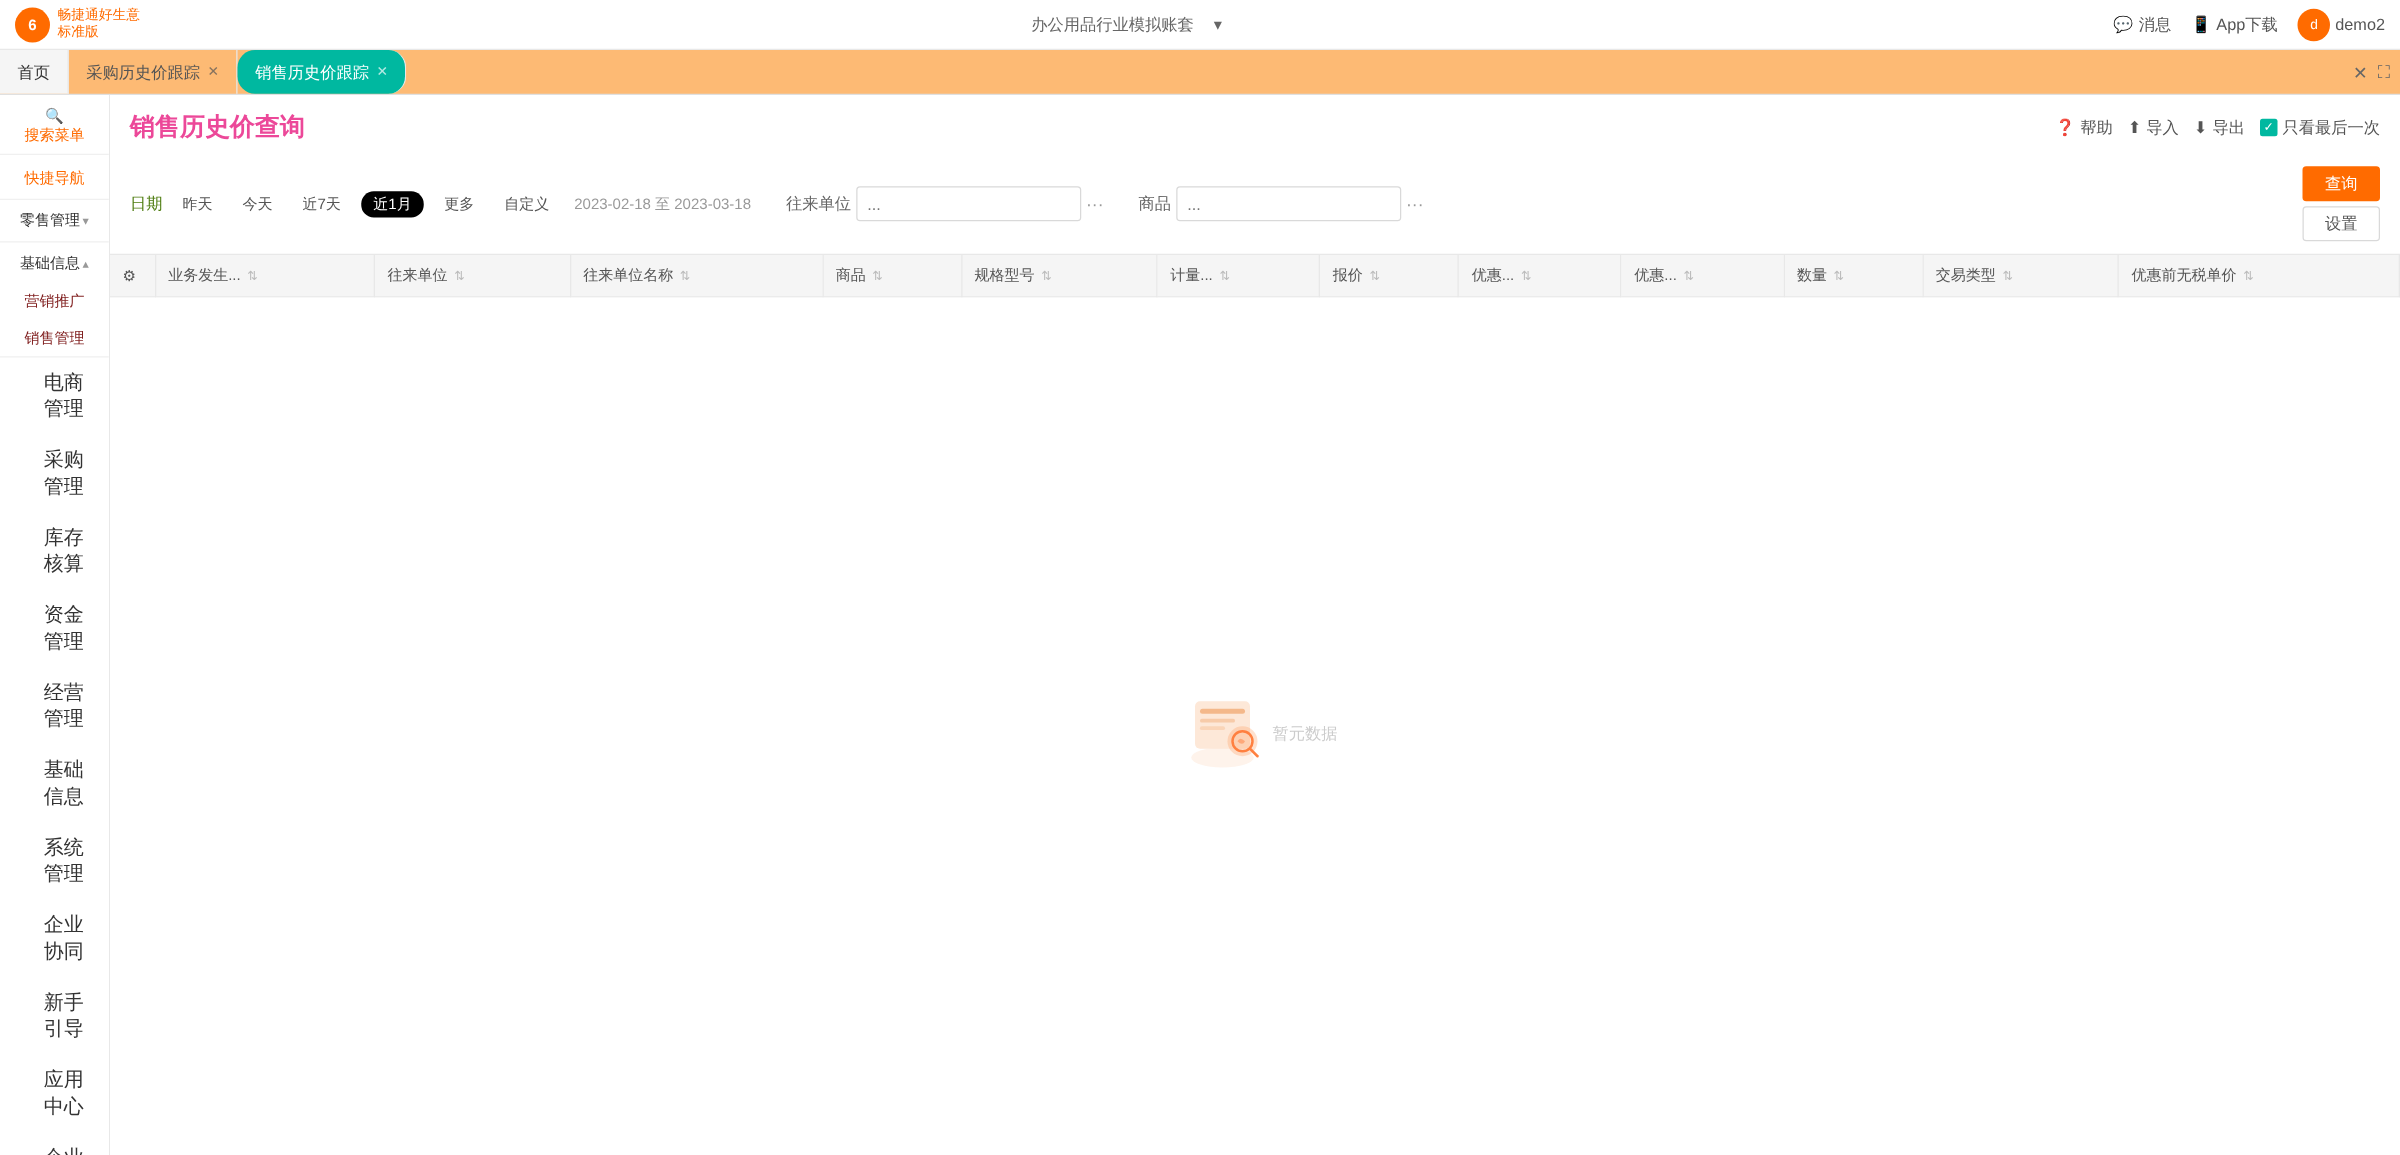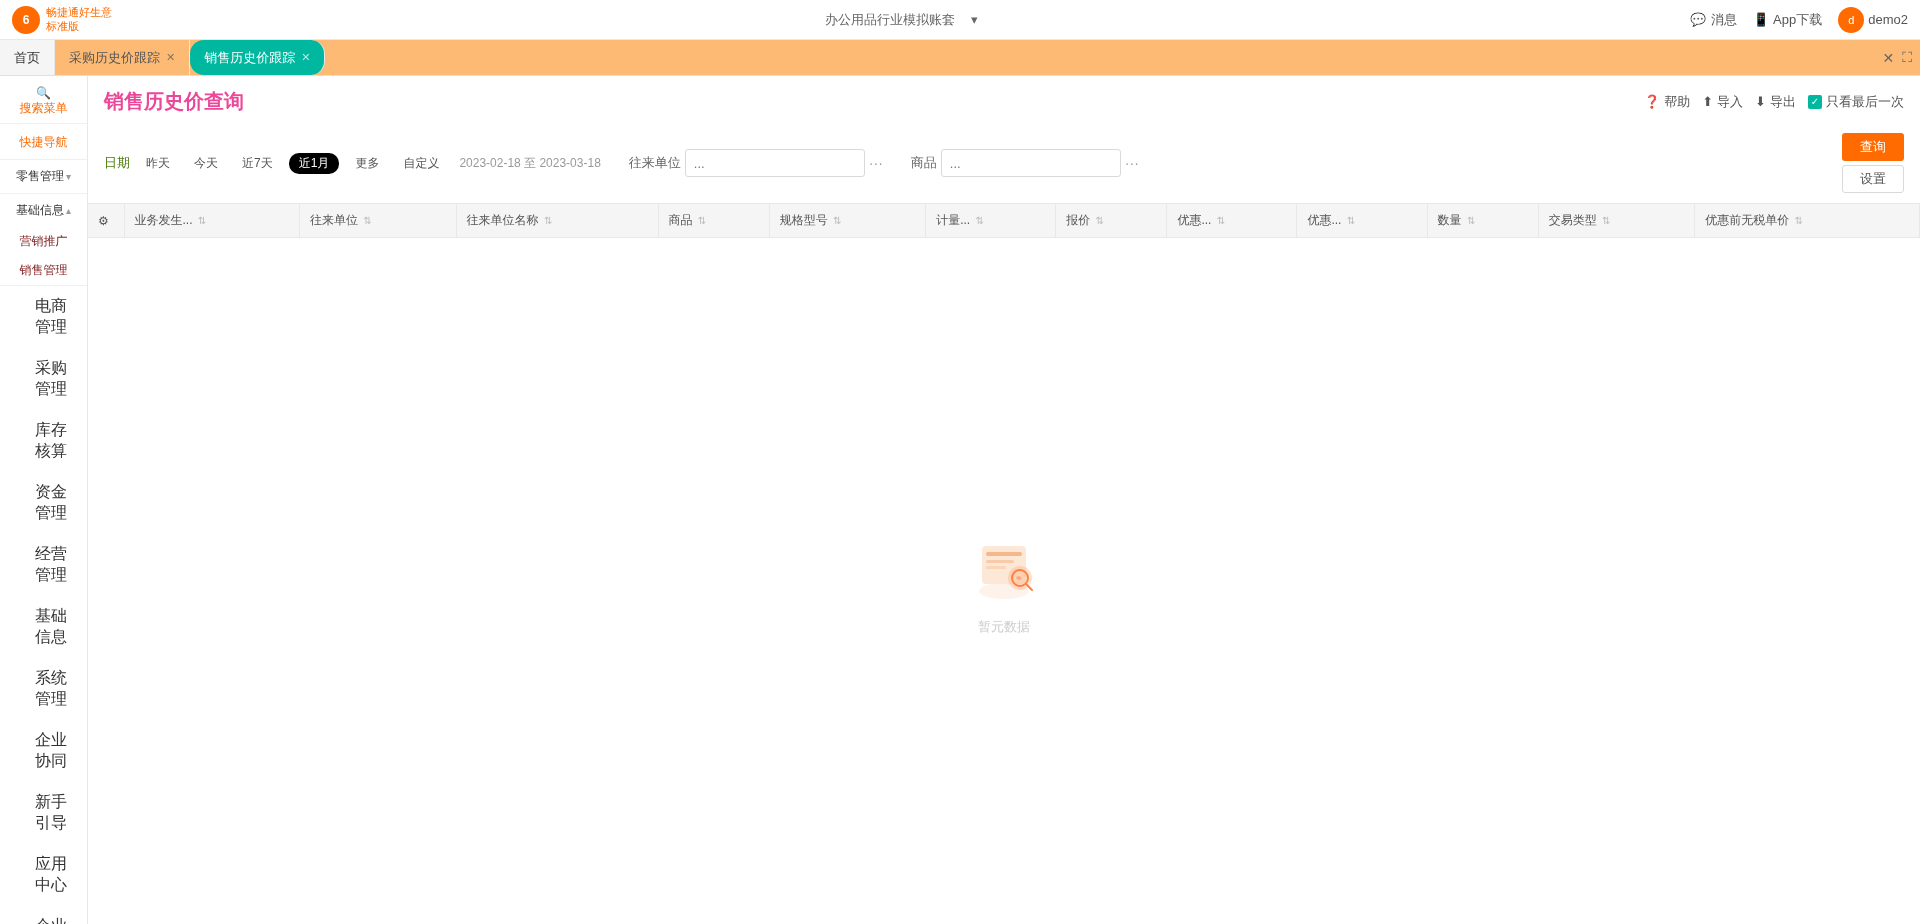--- a/index.html
+++ b/index.html
@@ -67,21 +67,21 @@
     .data-table { width: 100%; border-collapse: collapse; font-size: 13px; }
     .data-table th { background: #f5f5f5; padding: 8px 10px; text-align: left; color: #555; font-weight: normal; border-bottom: 1px solid #e8e8e8; border-right: 1px solid #e8e8e8; white-space: nowrap; font-size: 12px; }
     .data-table th .sort-icon { color: #bbb; margin-left: 2px; font-size: 10px; }
     .th-gear { width: 36px; }
     .empty-icon { width: 80px; height: 80px; position: relative; }
     .empty-icon svg { width: 80px; height: 80px; }
     .empty-text { color: #ccc; font-size: 13px; margin-top: 12px; }
 
     .content-body { display: flex; flex-direction: column; flex: 1; }
     .table-section { display: flex; flex-direction: column; flex: 1; background: #fff; }
-    .empty-wrapper { display: flex; flex-direction: column; align-items: center; justify-content: center; flex: 1; min-height: 400px; }
+    .empty-wrapper { display: flex; align-items: center; justify-content: center; flex: 1; min-height: 400px; }
   </style>
 </head>
 <body>
 
 <div class="topbar">
   <div class="topbar-left">
     <div class="logo-area">
       <div class="logo-icon">6</div>
       <div class="logo-text">
         <div>畅捷通好生意</div>

